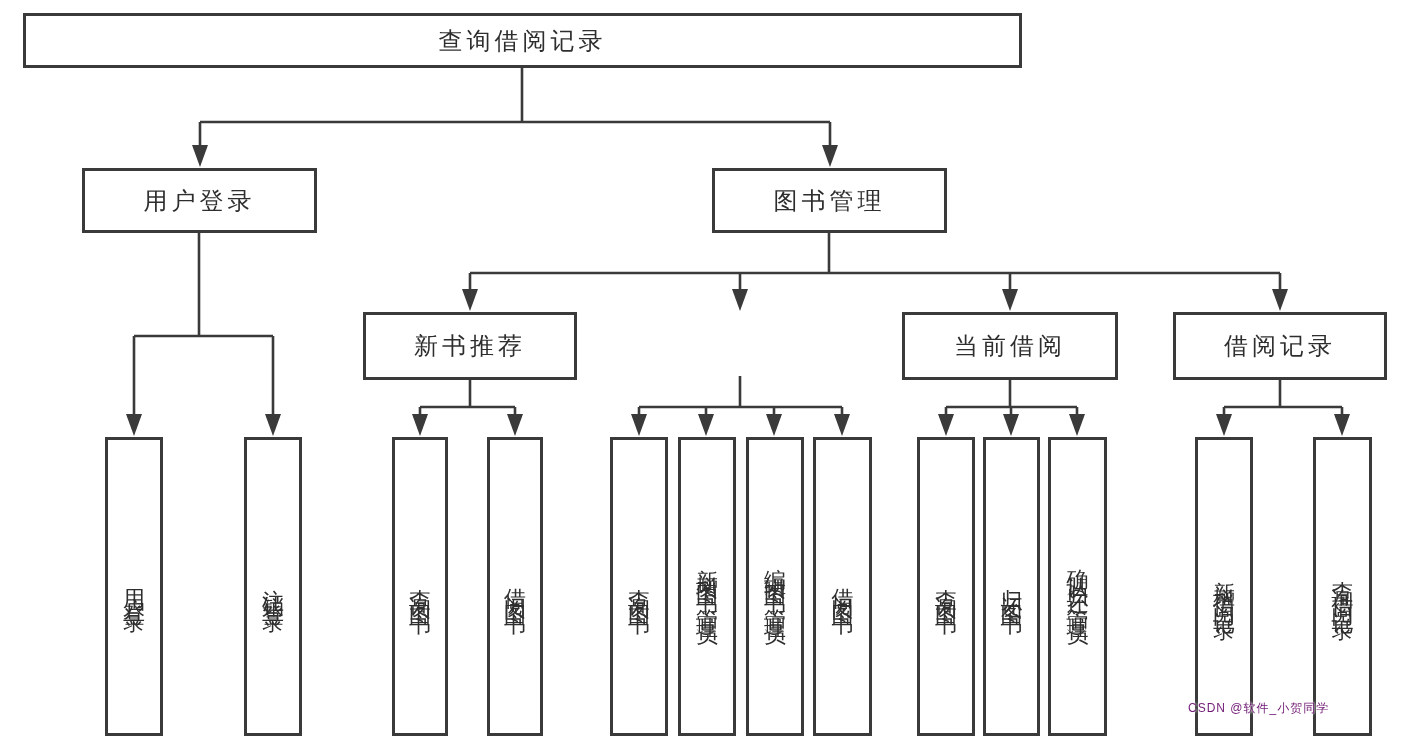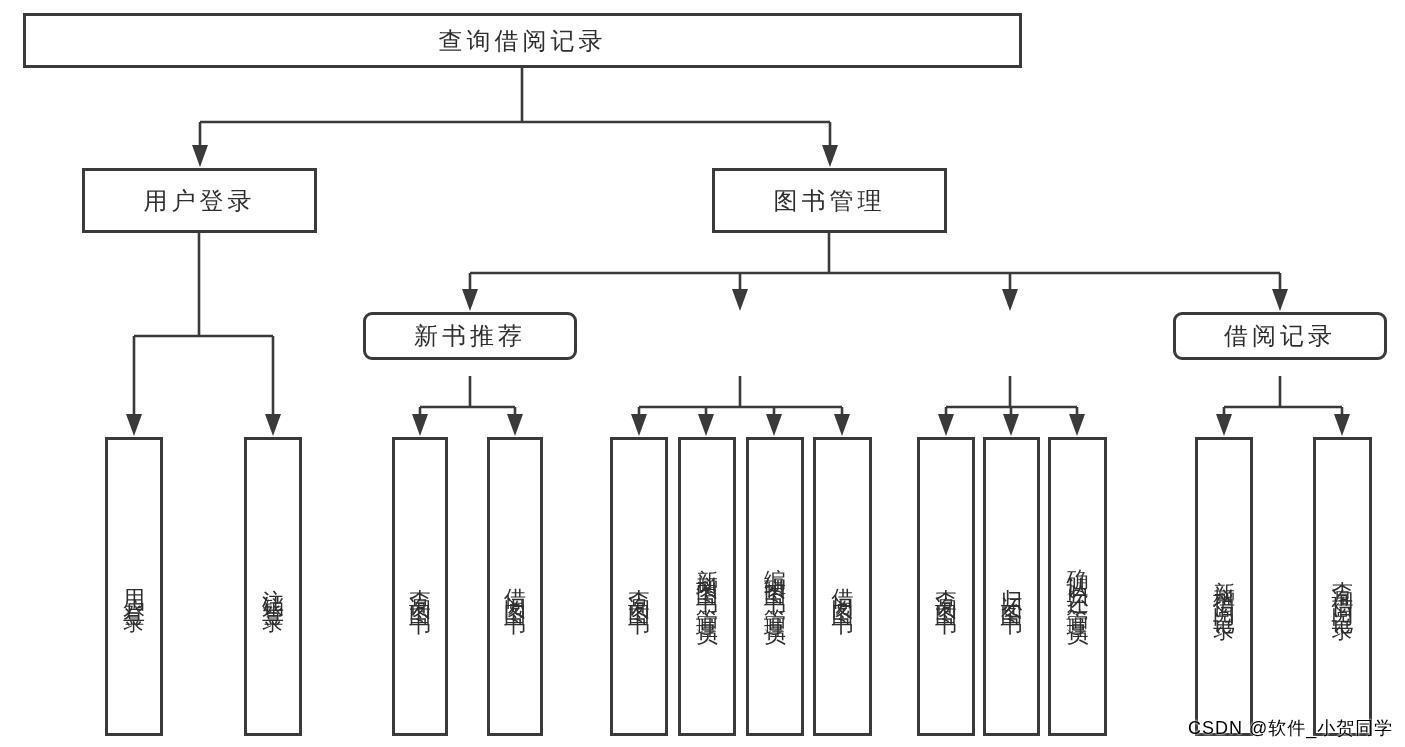--- a/index.html
+++ b/index.html
@@ -29,42 +29,42 @@
     font-size:22px;
     letter-spacing:8px;
     white-space:normal;
   }
   
   .n-root{left:23px;top:13px;width:999px;height:55px;}
   
   .n-userlogin{left:82px;top:168px;width:235px;height:65px;}
   .n-bookmgmt{left:712px;top:168px;width:235px;height:65px;text-align:right;}
   
-  .lvl3{top:312px;height:48px;border-radius:9px;}
+  .lvl3{top:312px;height:68px;}
   .n-newbook{left:363px;width:214px;}
   .n-bookborrow{left:633px;width:215px;}
   .n-currentborrow{left:902px;width:216px;}
   .n-borrowrecord{left:1173px;width:214px;}
   
   .n-l-userlogin{left:105px;width:58px;}
   .n-l-logout{left:244px;width:58px;}
   .n-l-query1{left:392px;width:56px;}
   .n-l-borrow1{left:487px;width:56px;}
   .n-l-query2{left:610px;width:58px;}
   .n-l-add{left:678px;width:58px;}
   .n-l-edit{left:746px;width:58px;}
   .n-l-borrow2{left:813px;width:59px;}
   .n-l-query3{left:917px;width:58px;}
   .n-l-return{left:983px;width:57px;}
   .n-l-confirm{left:1048px;width:59px;}
   .n-l-addrec{left:1195px;width:58px;}
   .n-l-queryrec{left:1313px;width:59px;}
   .watermark{
-    position:absolute;left:1188px;top:716px;
-    font-size:18px;color:#000000;letter-spacing:1px;
+    position:absolute;left:1188px;top:700px;
+    font-size:12px;color:#701a75;letter-spacing:1px;
     text-shadow:0 0 2px #ffffff,0 0 3px #ffffff;
     white-space:nowrap;
   }
 </style>
 </head>
 <body>
 
 <div id="canvas">
 
   <svg id="connectors" viewBox="0 0 1405 747" xmlns="http://www.w3.org/2000/svg">
@@ -97,20 +97,21 @@
       <polygon points="1334,414 1350,414 1342,436"></polygon>
     </g>
   </svg>
 
   <div class="node n-root">查询借阅记录</div>
 
   <div class="node n-userlogin">用户登录</div>
   <div class="node n-bookmgmt">图书管理</div>
 
   <div class="node lvl3 n-newbook">新书推荐</div>
+  <div class="node lvl3 n-currentborrow">当前借阅</div>
   <div class="node lvl3 n-borrowrecord">借阅记录</div>
 
   <div class="node leaf n-l-userlogin">用户登录</div>
   <div class="node leaf n-l-logout">注销登录</div>
 
   <div class="node leaf n-l-query1">查询图书</div>
   <div class="node leaf n-l-borrow1">借阅图书</div>
 
   <div class="node leaf n-l-query2">查询图书</div>
   <div class="node leaf n-l-add">新增图书（管理员）</div>

